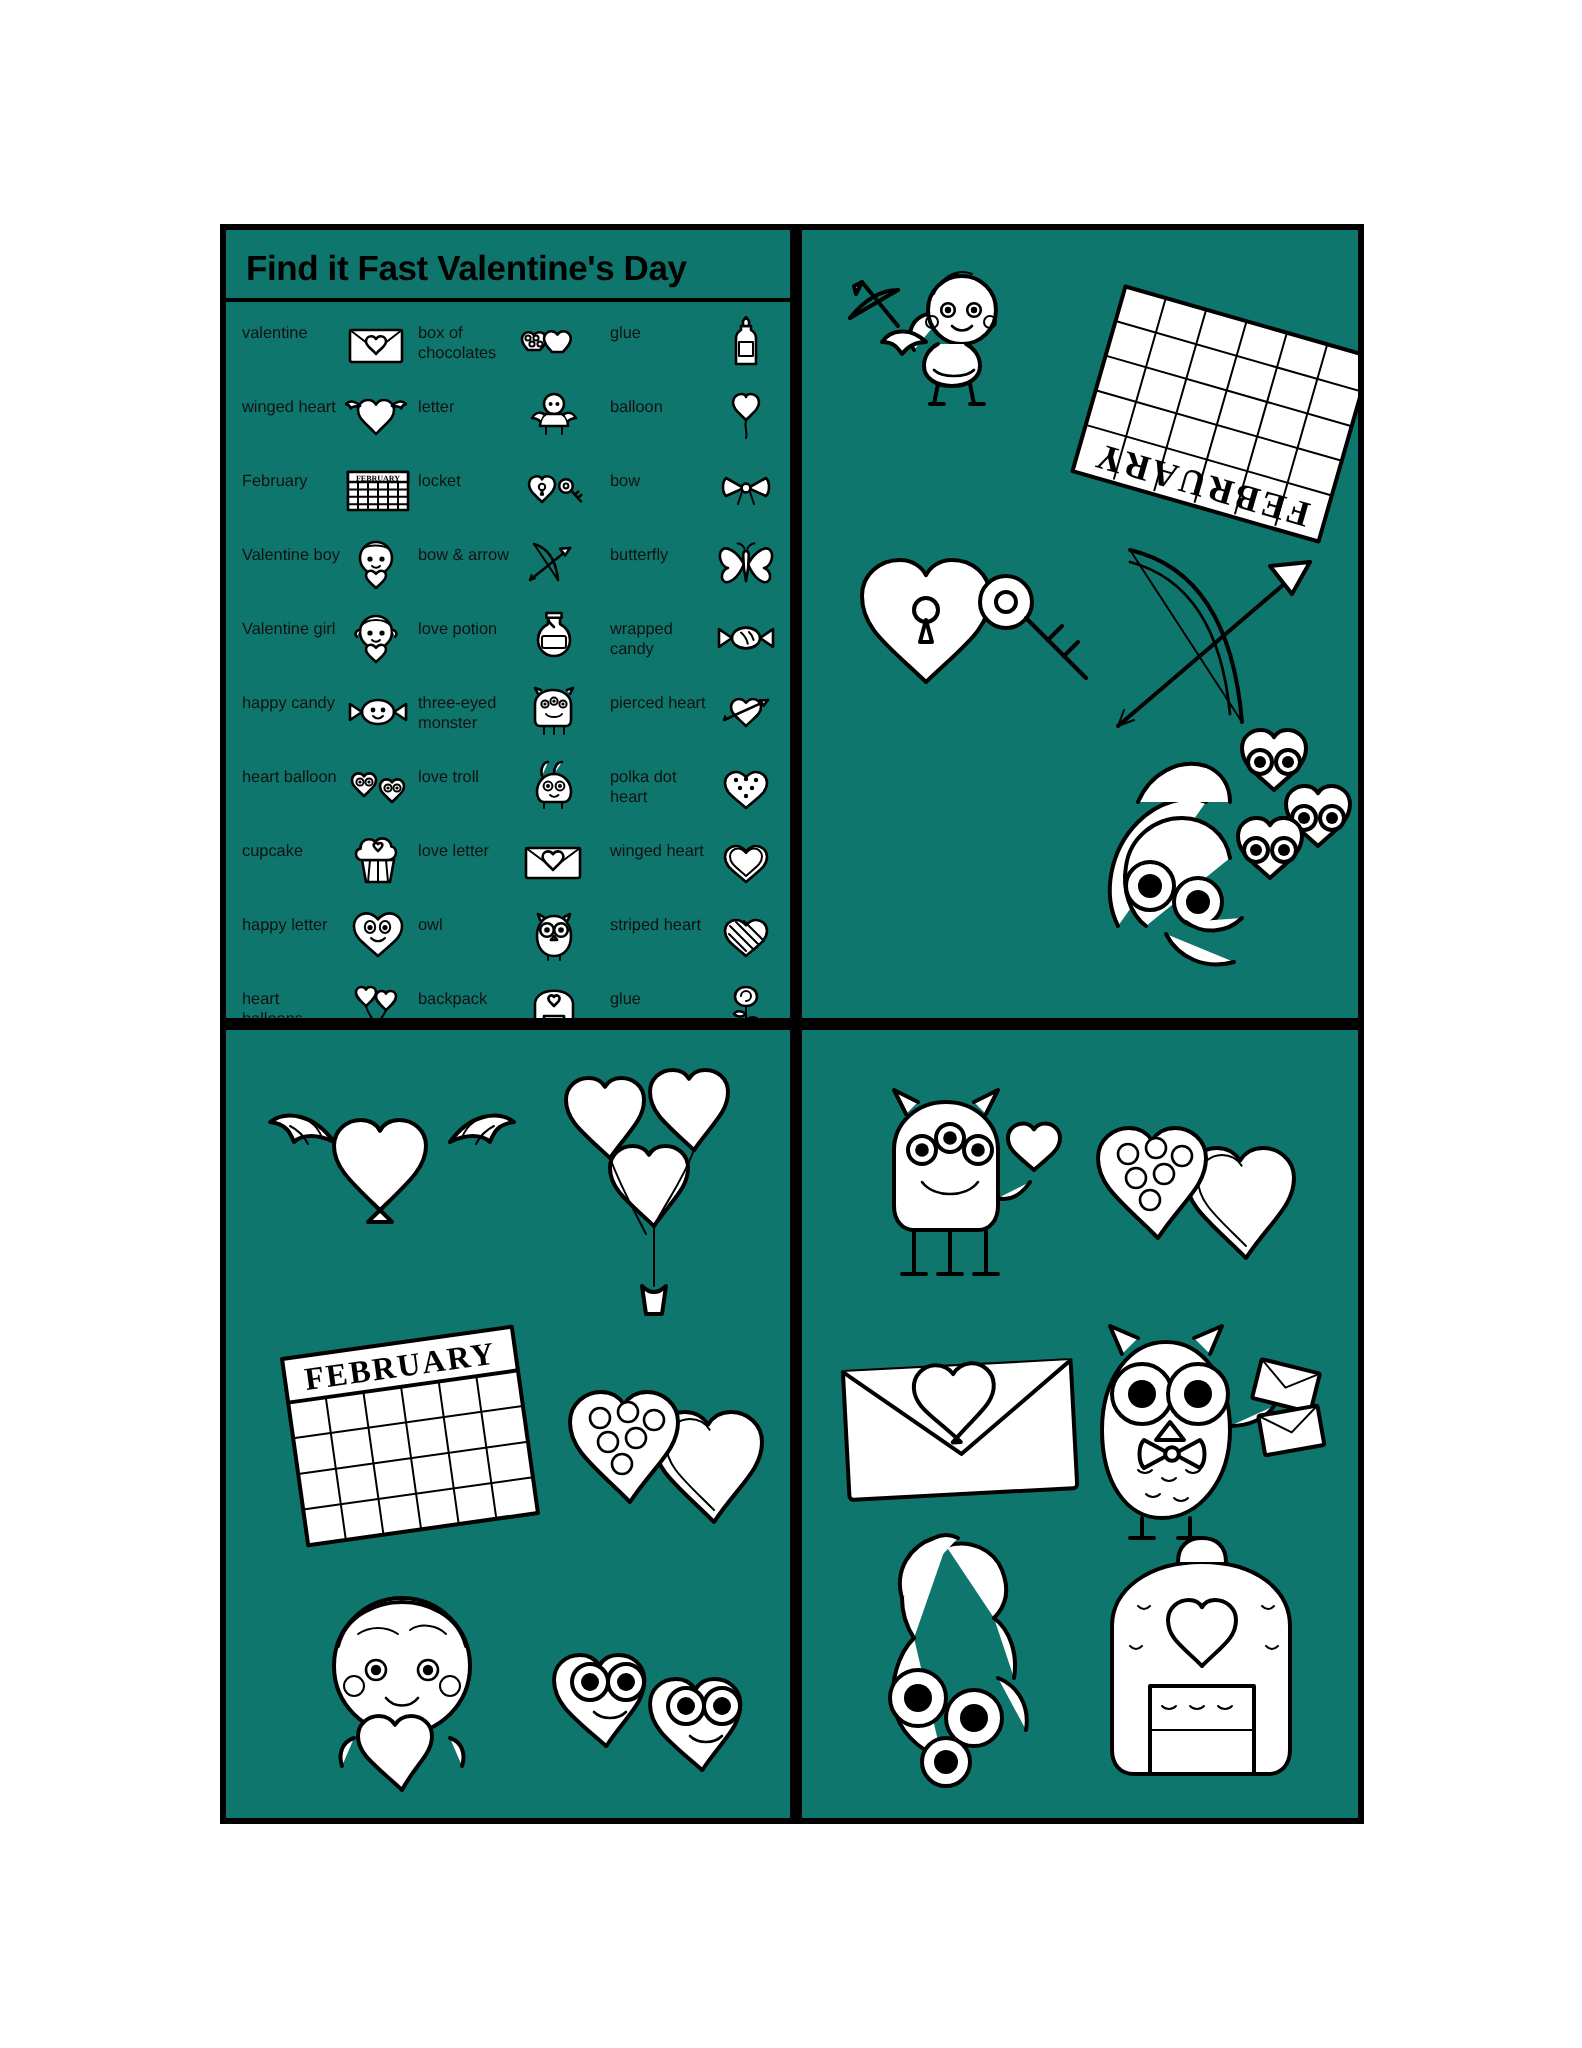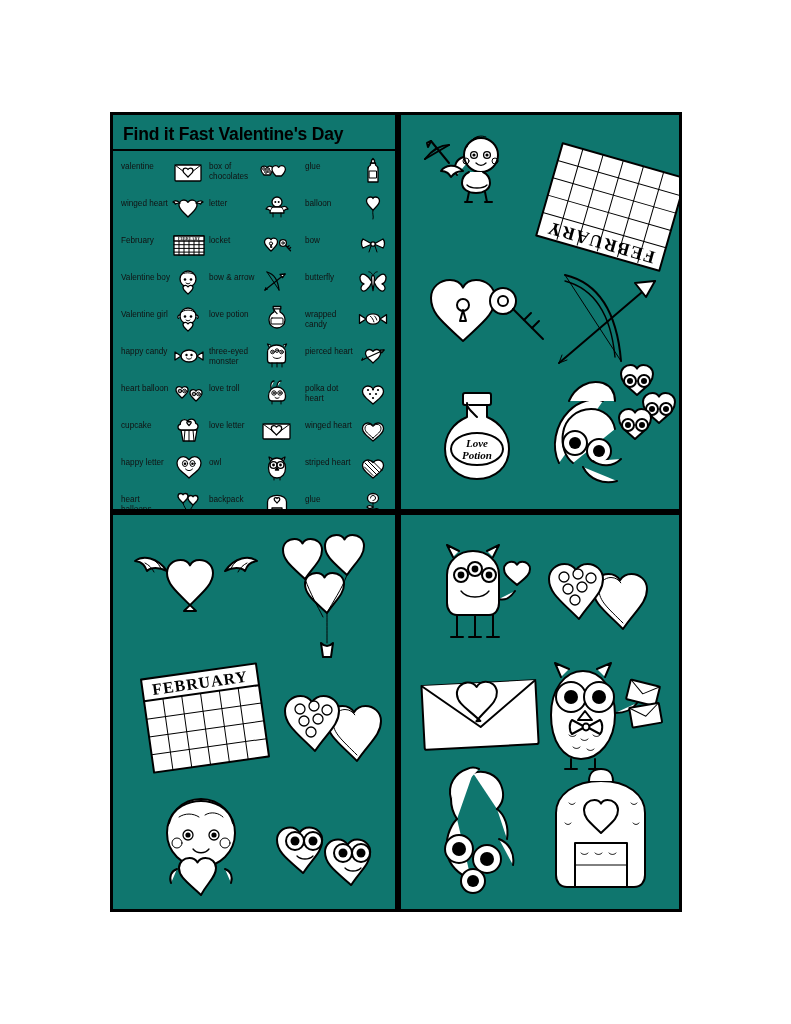--- a/index.html
+++ b/index.html
@@ -596,30 +596,20 @@
       <svg width="120" height="106" viewBox="0 0 120 106">
         <path class="nofill" d="M16 8c34 8 52 38 56 86"></path>
         <path class="nofill" style="stroke-width:1.4" d="M16 14c30 8 46 34 50 76"></path>
         <path class="ink-hair" d="M16 8l56 86"></path>
         <path class="ink" d="M10 96L106 14"></path>
         <path class="ink" d="M106 14l-20 2 11 14z"></path>
         <path class="ink-hair" d="M10 96l8-3M10 96l3-8"></path>
       </svg>
     </div>
 
-    <div class="pic" style="left:24px; top:268px;">
-      <svg width="110" height="118" viewBox="0 0 110 118">
-        <rect class="ink" x="38" y="10" width="28" height="12" rx="2"></rect>
-        <path class="ink" d="M42 22h20v12c14 6 22 18 22 32 0 18-14 30-32 30S20 84 20 66c0-14 8-26 22-32z"></path>
-        <ellipse class="ink" cx="52" cy="66" rx="26" ry="16"></ellipse>
-        <text class="cal-text" x="52" y="64" font-size="11" text-anchor="middle" font-style="italic">Love</text>
-        <text class="cal-text" x="52" y="76" font-size="11" text-anchor="middle" font-style="italic">Potion</text>
-        <path class="ink" d="M52 34c-6-6-10-9-10-14"></path>
-      </svg>
-    </div>
 
     <div class="pic" style="left:132px; top:252px;">
       <svg width="144" height="132" viewBox="0 0 144 132">
 
         <path class="ink" d="M26 96c-8-16-4-38 10-52 10-10 24-14 34-10"></path>
         <path class="ink" d="M36 34c6-14 20-22 34-18 8 3 12 10 12 18"></path>
 
         <path class="ink" d="M40 96c-8-6-12-18-10-30 2-14 14-24 28-24 12 0 22 8 24 20"></path>
 
         <circle class="ink" cx="42" cy="76" r="12"></circle>

